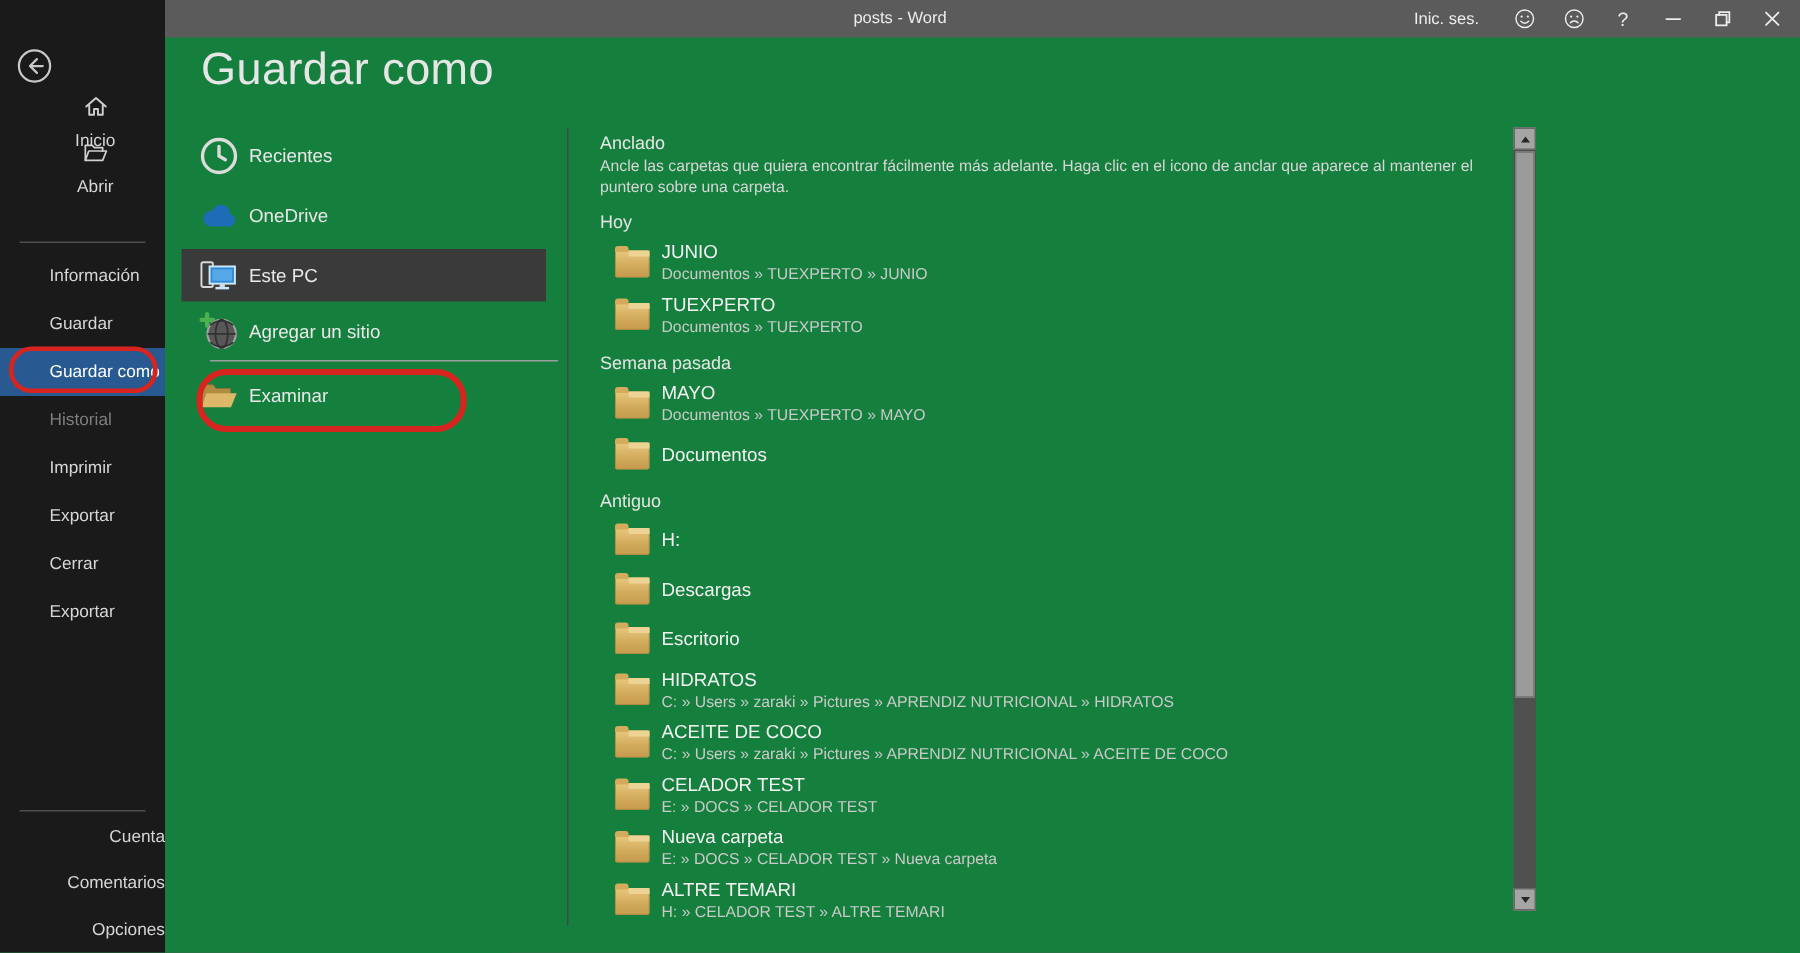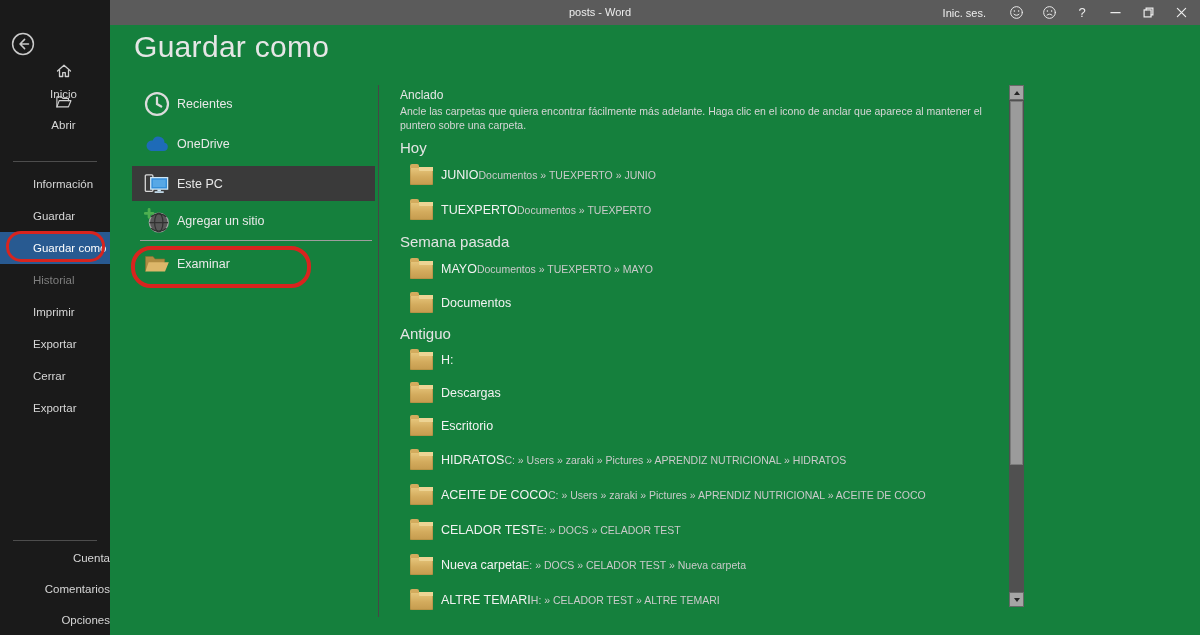--- a/index.html
+++ b/index.html
@@ -40,43 +40,43 @@
   
   .ring { position:absolute; border:4px solid var(--annotation_red,#d8241e); border-radius:17px; z-index:10; pointer-events:none; }
   .ring.guardar { left:6px; top:231px; width:99px; height:31px; border-width:3.5px; border-radius:15px; }
   .ring.examinar { left:131px; top:246px; width:180px; height:42px; border-radius:20px; }
 
   
   .page-title { position:absolute; left:134px; top:30px; font-size:30px; font-weight:300;
                 letter-spacing:.3px; color:#e6e6e6; }
 
   
-  .places { position:absolute; left:132px; top:87px; width:243px; }
+  .places { position:absolute; left:121px; top:87px; width:243px; }
   .prow { height:34px; display:flex; align-items:center; padding-left:12px; gap:7px; cursor:pointer; }
   .prow.r2 { margin-top:6px; } .prow.r3 { margin-top:5px; height:35px; } .prow.r4 { margin-top:3px; }
   .prow.r5 { margin-top:8px; height:36px; }
   .prow.selected { background:#3a3a3a; }
   .picon { width:26px; height:24px; display:flex; align-items:center; justify-content:center; flex:0 0 26px; }
   .plabel { font-size:12.5px; color:#e8e8e8; white-space:nowrap; }
   .pdiv { position:absolute; left:140px; top:240px; width:232px; height:1px; background:#9e9e9e; }
 
   .vdiv { position:absolute; left:378px; top:85px; width:1px; height:532px; background:#464646; }
 
   
   .pin-title { position:absolute; left:400px; top:88px; font-size:12px; color:#e6e6e6; }
   .pin-desc  { position:absolute; left:400px; top:105px; width:614px; font-size:10.5px;
                line-height:13.5px; color:#d6d6d6; }
 
   
   .groups { position:absolute; left:399px; top:140px; width:608px; }
   .group + .group { margin-top:6px; }
-  .ghead { font-size:15px; color:#e4e4e4; line-height:16px; margin:0 0 2px 1px; }
+  .ghead { font-size:12px; color:#e4e4e4; line-height:16px; margin:0 0 2px 1px; }
   .frow { display:flex; align-items:center; padding-left:11px; gap:8px; height:35px; cursor:pointer; }
   .frow.single { height:33px; }
-  .ftext { display:flex; justify-content:center; }
+  .ftext { display:flex; flex-direction:column; justify-content:center; }
   .fname { font-size:12.5px; color:#f2f2f2; line-height:15px; white-space:nowrap; }
   .fpath { font-size:10.5px; color:#cacaca; line-height:13px; margin-top:1px; white-space:nowrap; }
   .folder-ic { width:23px; height:18px; flex:0 0 23px; position:relative; border-radius:1.5px;
                background:linear-gradient(180deg,#e8c87e 0%, var(--folder_tan,#d3ab5d) 55%, #c59b4e 100%);
                box-shadow:inset 0 0 0 .5px #a8873f; }
   .folder-ic::before { content:""; position:absolute; top:-3px; left:0; width:9px; height:4px;
                border-radius:2px 2px 0 0; background:var(--folder_tan,#d3ab5d); }
   .folder-ic::after { content:""; position:absolute; top:0; right:0; left:9px; height:4px;
                background:#edd494; border-radius:0 0 0 1px; }
 

